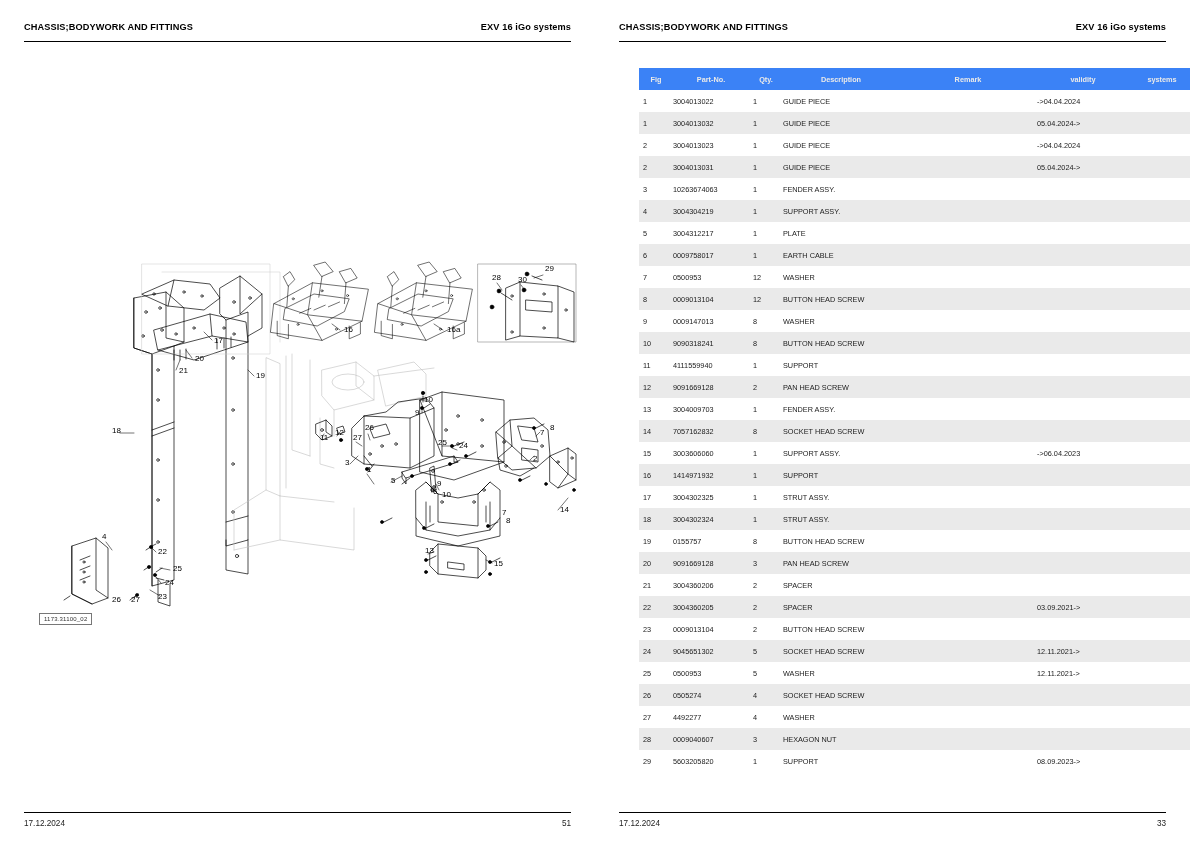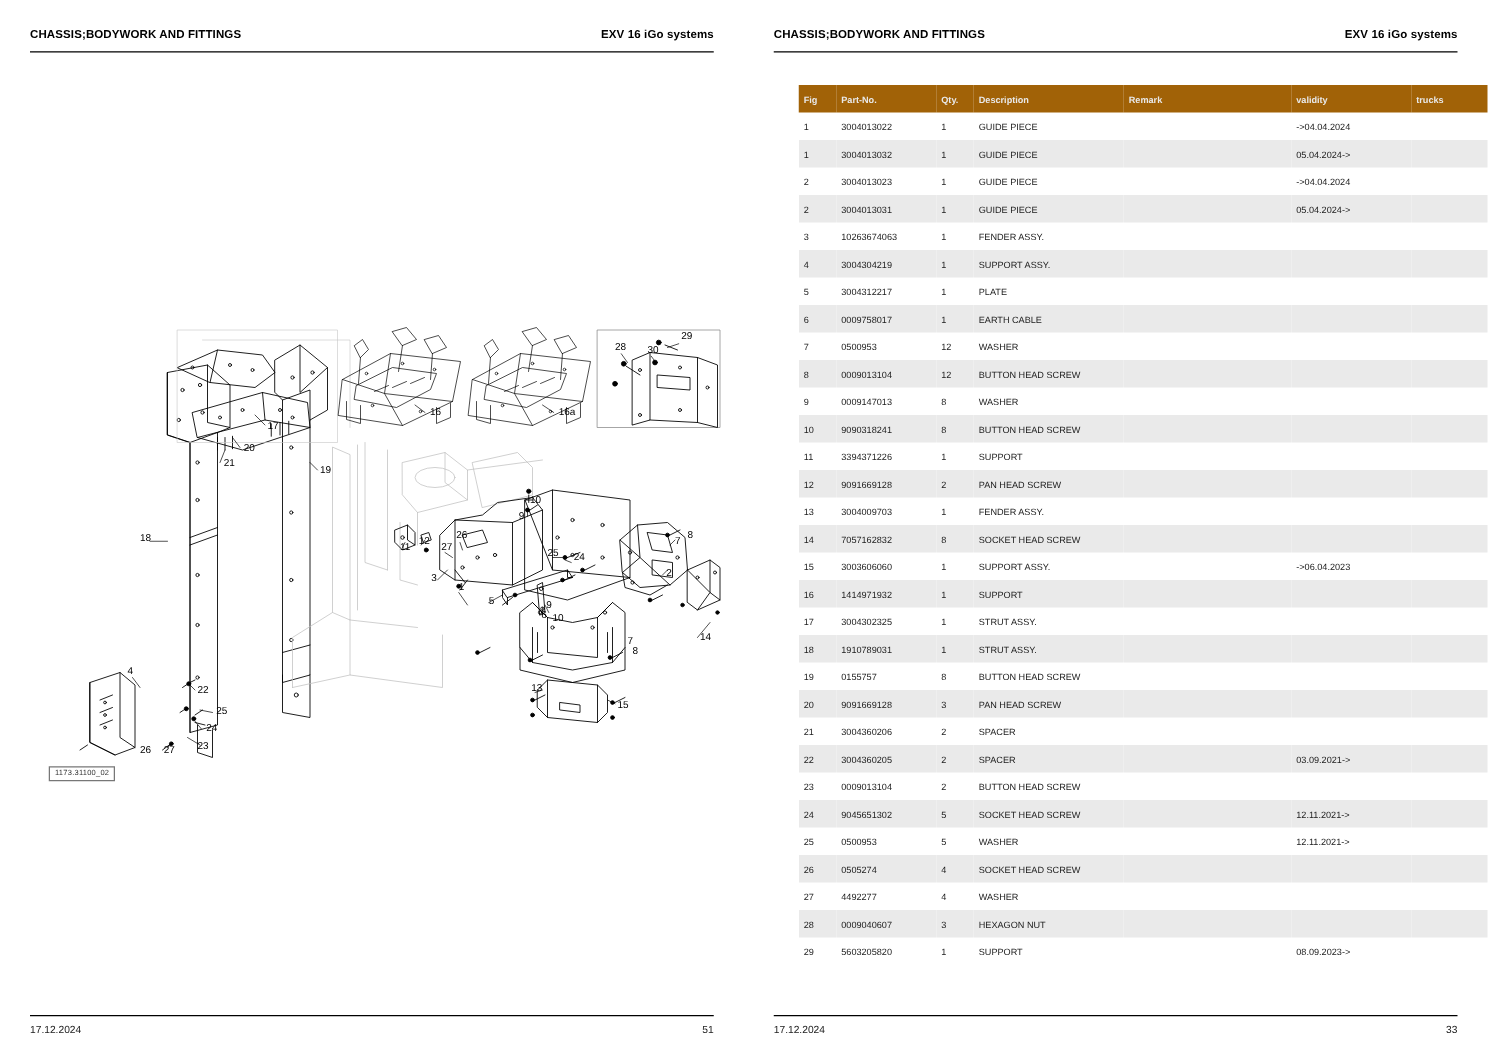--- a/index.html
+++ b/index.html
@@ -38,23 +38,23 @@
 
   
   .parts-table{
     position:absolute;top:68px;left:20px;right:-2px;
     border-collapse:collapse;
     width:540px;
     font-size:7.3px;
     table-layout:fixed;
   }
   .parts-table th{
-    background:#a16207;color:#e9e9e9;
+    background:#3b82f6;color:#e9e9e9;
     font-size:7.3px;font-weight:bold;
-    text-align:left;
+    text-align:center;
     padding:4px 0 4px 4px;
     height:14px;
     border:none;
     white-space:nowrap;
   }
   .parts-table td{
     padding:6px 0 6px 4px;
     height:10px;
     color:#1b1b1b;
     white-space:nowrap;
@@ -449,21 +449,21 @@
 
       <table class="parts-table">
         <thead>
           <tr>
             <th class="c-fig">Fig</th>
             <th class="c-part">Part-No.</th>
             <th class="c-qty">Qty.</th>
             <th class="c-desc">Description</th>
             <th class="c-remark">Remark</th>
             <th class="c-valid">validity</th>
-            <th class="c-trucks">trucks</th>
+            <th class="c-trucks">systems</th>
           </tr>
         </thead>
         <tbody id="parts-body">
             <tr>
               <td class="c-fig">1</td>
               <td class="c-part">3004013022</td>
               <td class="c-qty">1</td>
               <td class="c-desc">GUIDE PIECE</td>
               <td class="c-remark"></td>
               <td class="c-valid">-&gt;04.04.2024</td>
@@ -563,21 +563,21 @@
               <td class="c-fig">10</td>
               <td class="c-part">9090318241</td>
               <td class="c-qty">8</td>
               <td class="c-desc">BUTTON HEAD SCREW</td>
               <td class="c-remark"></td>
               <td class="c-valid"></td>
               <td class="c-trucks"></td>
             </tr>
             <tr>
               <td class="c-fig">11</td>
-              <td class="c-part">3394371226</td>
+              <td class="c-part">4111559940</td>
               <td class="c-qty">1</td>
               <td class="c-desc">SUPPORT</td>
               <td class="c-remark"></td>
               <td class="c-valid"></td>
               <td class="c-trucks"></td>
             </tr>
             <tr>
               <td class="c-fig">12</td>
               <td class="c-part">9091669128</td>
               <td class="c-qty">2</td>
@@ -626,21 +626,21 @@
               <td class="c-fig">17</td>
               <td class="c-part">3004302325</td>
               <td class="c-qty">1</td>
               <td class="c-desc">STRUT ASSY.</td>
               <td class="c-remark"></td>
               <td class="c-valid"></td>
               <td class="c-trucks"></td>
             </tr>
             <tr>
               <td class="c-fig">18</td>
-              <td class="c-part">1910789031</td>
+              <td class="c-part">3004302324</td>
               <td class="c-qty">1</td>
               <td class="c-desc">STRUT ASSY.</td>
               <td class="c-remark"></td>
               <td class="c-valid"></td>
               <td class="c-trucks"></td>
             </tr>
             <tr>
               <td class="c-fig">19</td>
               <td class="c-part">0155757</td>
               <td class="c-qty">8</td>

